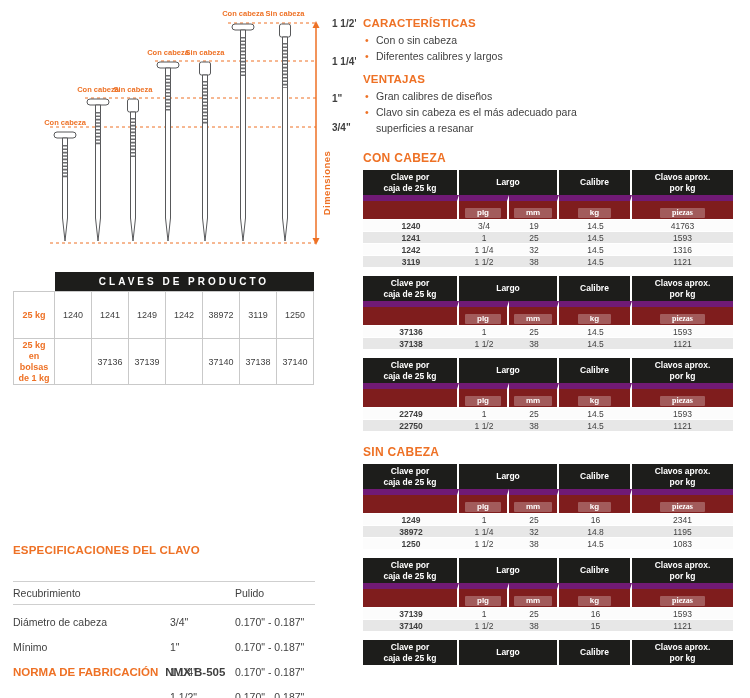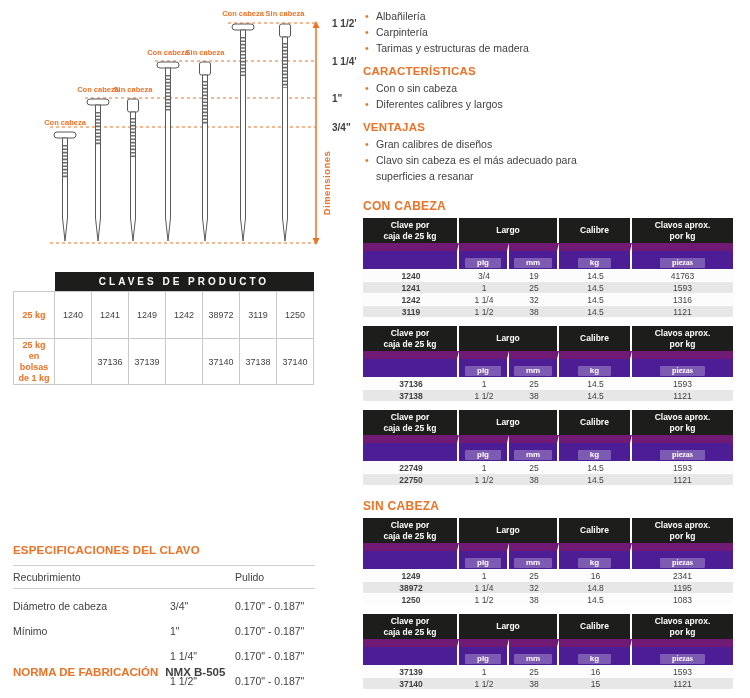--- a/index.html
+++ b/index.html
@@ -29,21 +29,21 @@
              padding:0;background:#fff;}
   #claves td:first-child{color:#ee7125;font-weight:bold;white-space:pre-line;line-height:11px;}
   #claves tbody tr:nth-child(1) td{height:46px;}
   #claves tbody tr:nth-child(2) td{height:45px;}
   #claves tbody tr:nth-child(3) td{height:49px;}
 
   
   #espec{position:absolute;left:13px;top:544px;width:302px;}
   .sec-title{font-size:11.5px;font-weight:bold;color:#ee7125;margin:0;letter-spacing:.2px;}
   .espec-head{display:flex;border-top:1px solid #cfcfcf;border-bottom:1px solid #cfcfcf;
-              margin-top:9px;padding:5px 0;font-size:10.5px;}
+              margin-top:25px;padding:5px 0;font-size:10.5px;}
   .espec-head .c1{width:222px;}
   .espec-body{display:flex;border-bottom:1px solid #cfcfcf;padding:5px 0 10px;
               font-size:10.5px;line-height:25px;}
   .espec-label{width:157px;white-space:pre-line;}
   .espec-sizes{width:65px;}
   .espec-ranges{flex:1;}
   .plain-list{list-style:none;margin:0;padding:0;}
 
   #norma{position:absolute;left:13px;top:666px;font-size:11.5px;font-weight:bold;}
   #norma .lbl{color:#ee7125;}
@@ -62,22 +62,22 @@
   .tbl-title.first{margin-top:15px;}
 
   table.spec{border-collapse:separate;border-spacing:0;table-layout:fixed;width:370px;
              margin-bottom:8px;}
   .spec col.c-clave{width:96px;} .spec col.c-plg{width:50px;} .spec col.c-mm{width:50px;}
   .spec col.c-cal{width:73px;} .spec col.c-pz{width:101px;}
   .spec th,.spec td{padding:0;text-align:center;}
   .spec tr.blk th{background:#1d1d1b;color:#fff;font-size:8.5px;font-weight:bold;
                   line-height:11px;height:25px;border-right:2px solid #fff;}
   .spec tr.blk th:last-child{border-right:none;}
-  .spec tr.org th{background:#4c1d95;height:13px;border-right:2px solid #fff;
-                  border-top:8px solid #701a75;border-bottom:1px solid #fff;}
+  .spec tr.org th{background:#7f1d1d;height:13px;border-right:2px solid #fff;
+                  border-top:6px solid #701a75;border-bottom:1px solid #fff;}
   .spec tr.org th:last-child{border-right:none;font-family:Liberation Serif, serif;}
   .spec .pill{display:inline-block;background:rgba(255,255,255,.28);color:#fff;
               font-size:8px;font-weight:bold;line-height:10px;padding:0 12px;border-radius:1px;}
   .spec tbody td{font-size:8.5px;color:#3f3f3f;height:11px;border-bottom:1px solid #fff;}
   .spec tbody tr:nth-child(odd){background:#fcfcfc;}
   .spec tbody tr:nth-child(even){background:#e7e7e7;}
   .spec tbody td:first-child{font-weight:bold;}
 </style>
 </head>
 <body>
@@ -215,25 +215,20 @@
     </div>
 
     <div id="norma">
       <span class="lbl">NORMA DE FABRICACIÓN</span><span class="val">NMX B-505</span>
     </div>
   </div>
 
   <div class="right-col">
 
     <div class="rc-section">
-      <ul class="bullets">
-          <li>Albañilería</li>
-          <li>Carpintería</li>
-          <li>Tarimas y estructuras de madera</li>
-        </ul>
     </div>
 
     <div class="rc-section">
       <h3>CARACTERÍSTICAS</h3>
       <ul class="bullets">
           <li>Con o sin cabeza</li>
           <li>Diferentes calibres y largos</li>
         </ul>
     </div>
 

